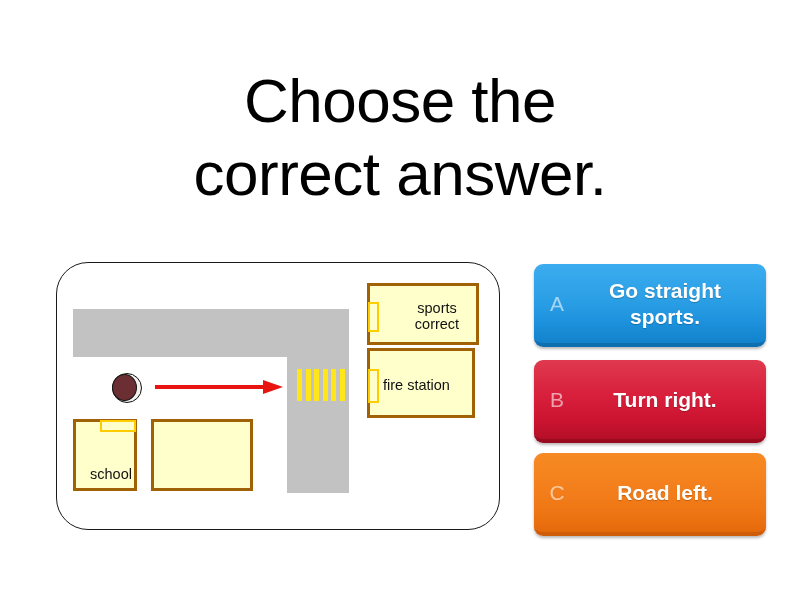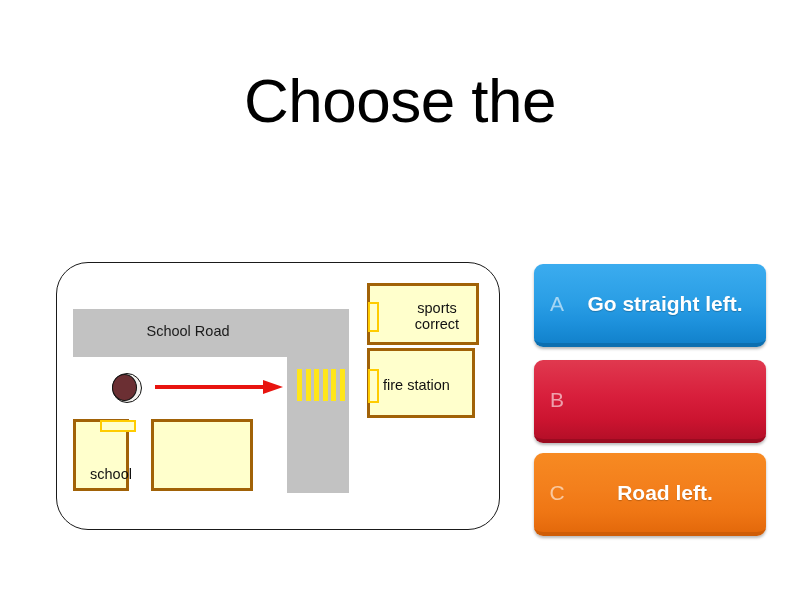--- a/index.html
+++ b/index.html
@@ -160,21 +160,21 @@
   }
 
   #building-sports-centre { left: 310px; top: 20px;  width: 112px; height: 62px; }
   #building-sports-centre .b-label { left: 30px; top: 14px; text-align: center; width: 74px; }
   #building-sports-centre .door    { left: -2px; top: 16px; width: 11px; height: 30px; }
 
   #building-fire-station { left: 310px; top: 85px;  width: 108px; height: 70px; }
   #building-fire-station .b-label { left: 13px; top: 26px; }
   #building-fire-station .door    { left: -2px; top: 18px; width: 11px; height: 34px; }
 
-  #building-school-left  { left: 16px;  top: 156px; width: 56px;  height: 72px; }
+  #building-school-left  { left: 16px;  top: 156px; width: 64px;  height: 72px; }
   #building-school-left .b-label { left: 14px; top: 44px; }
   #building-school-left .door { left: 24px; top: -2px; width: 36px; height: 12px; }
 
   #building-school-right { left: 94px;  top: 156px; width: 102px; height: 72px; }
 
   
   .answer-btn {
     position: absolute;
     left: 534px;
     width: 232px;
@@ -223,29 +223,29 @@
     background: linear-gradient(180deg, #f78a22 0%, #f37f1c 45%, #ef7614 75%, #e4690b 100%);
     border-bottom: 4px solid #cf5d07;
     box-shadow: 0 2px 3px rgba(0,0,0,0.28);
   }
 </style>
 </head>
 <body>
 
 <div id="question-title">
   <span class="t-line">Choose the</span>
+  <span class="t-line">correct answer.</span>
 </div>
 
 <div id="map-card">
   <div class="map-stage">
 
     <div class="road" id="road-horizontal"></div>
     <div class="road" id="road-vertical"></div>
 
-    <div id="road-label-school-road">School Road</div>
 
     <div id="crosswalk">
       <span class="stripe"></span>
       <span class="stripe"></span>
       <span class="stripe"></span>
       <span class="stripe"></span>
       <span class="stripe"></span>
       <span class="stripe"></span>
     </div>
 
@@ -277,23 +277,24 @@
       <span class="b-label">school</span>
     </div>
 
     <div class="building" id="building-school-right"></div>
 
   </div>
 </div>
 
 <div class="answer-btn" id="answer-a">
   <span class="letter">A</span>
-  <span class="answer-text">Go straight left.</span>
+  <span class="answer-text">Go straight sports.</span>
 </div>
 
 <div class="answer-btn" id="answer-b">
   <span class="letter">B</span>
+  <span class="answer-text">Turn right.</span>
 </div>
 
 <div class="answer-btn" id="answer-c">
   <span class="letter">C</span>
   <span class="answer-text">Road left.</span>
 </div>
 
 </body></html>

